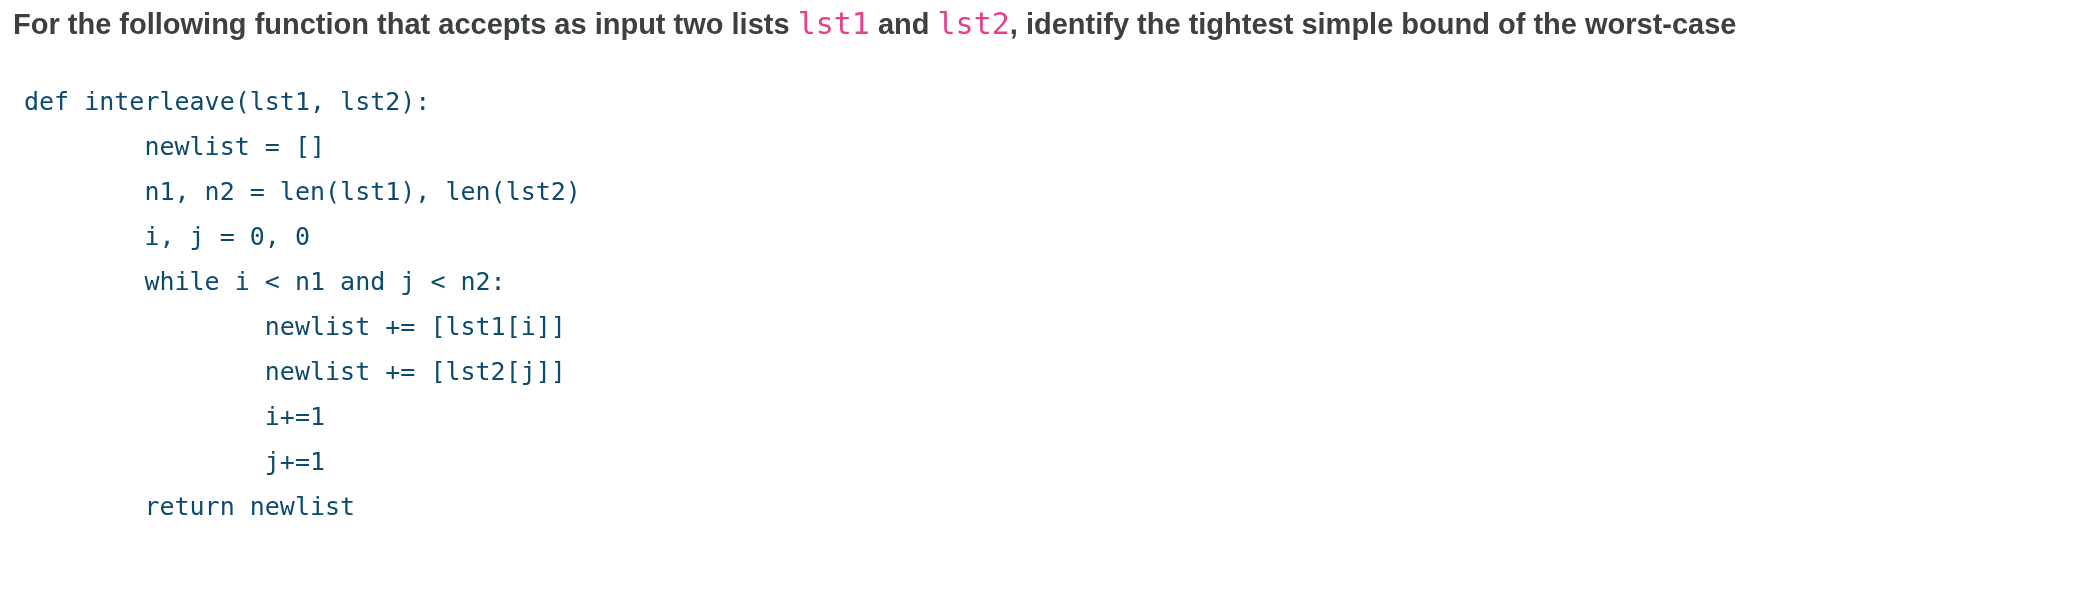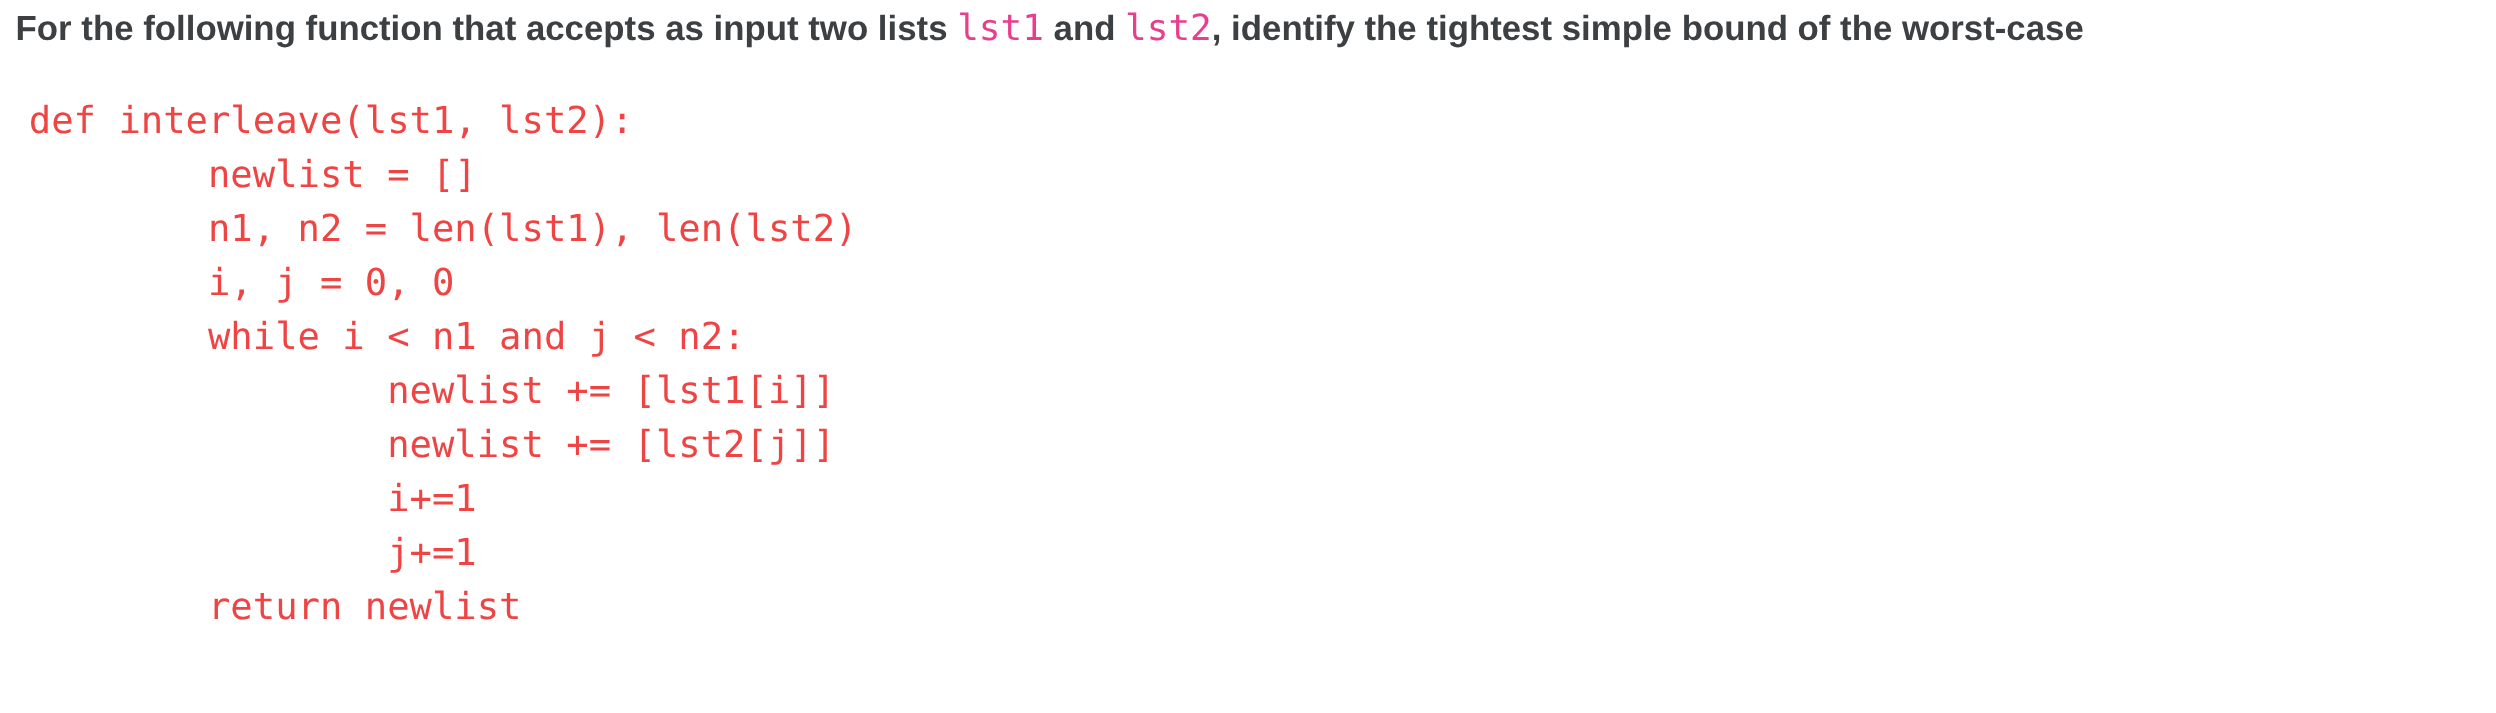--- a/index.html
+++ b/index.html
@@ -36,23 +36,23 @@
     font-weight: 400;
     font-size: 30px;
     color: #e83e8c;
     white-space: pre;
   }
   .code-block {
     margin: 33px 0 0 0;
     padding: 0 0 0 24px;
     font-family: "DejaVu Sans Mono", "Liberation Mono", monospace;
     font-weight: 400;
-    font-size: 31px;
+    font-size: 25px;
     line-height: 45px;
-    color: #ef4444;
+    color: #0c4a6e;
     white-space: pre;
   }
 </style>
 </head>
 <body>
 
 <div class="page">
   <p class="question-text">
       <span class="qline"><span>For the following function that accepts as input two lists </span><span class="inline-code">lst1</span><span> and </span><span class="inline-code">lst2</span><span>, identify the tightest simple bound of the worst-case</span></span>
     </p>

